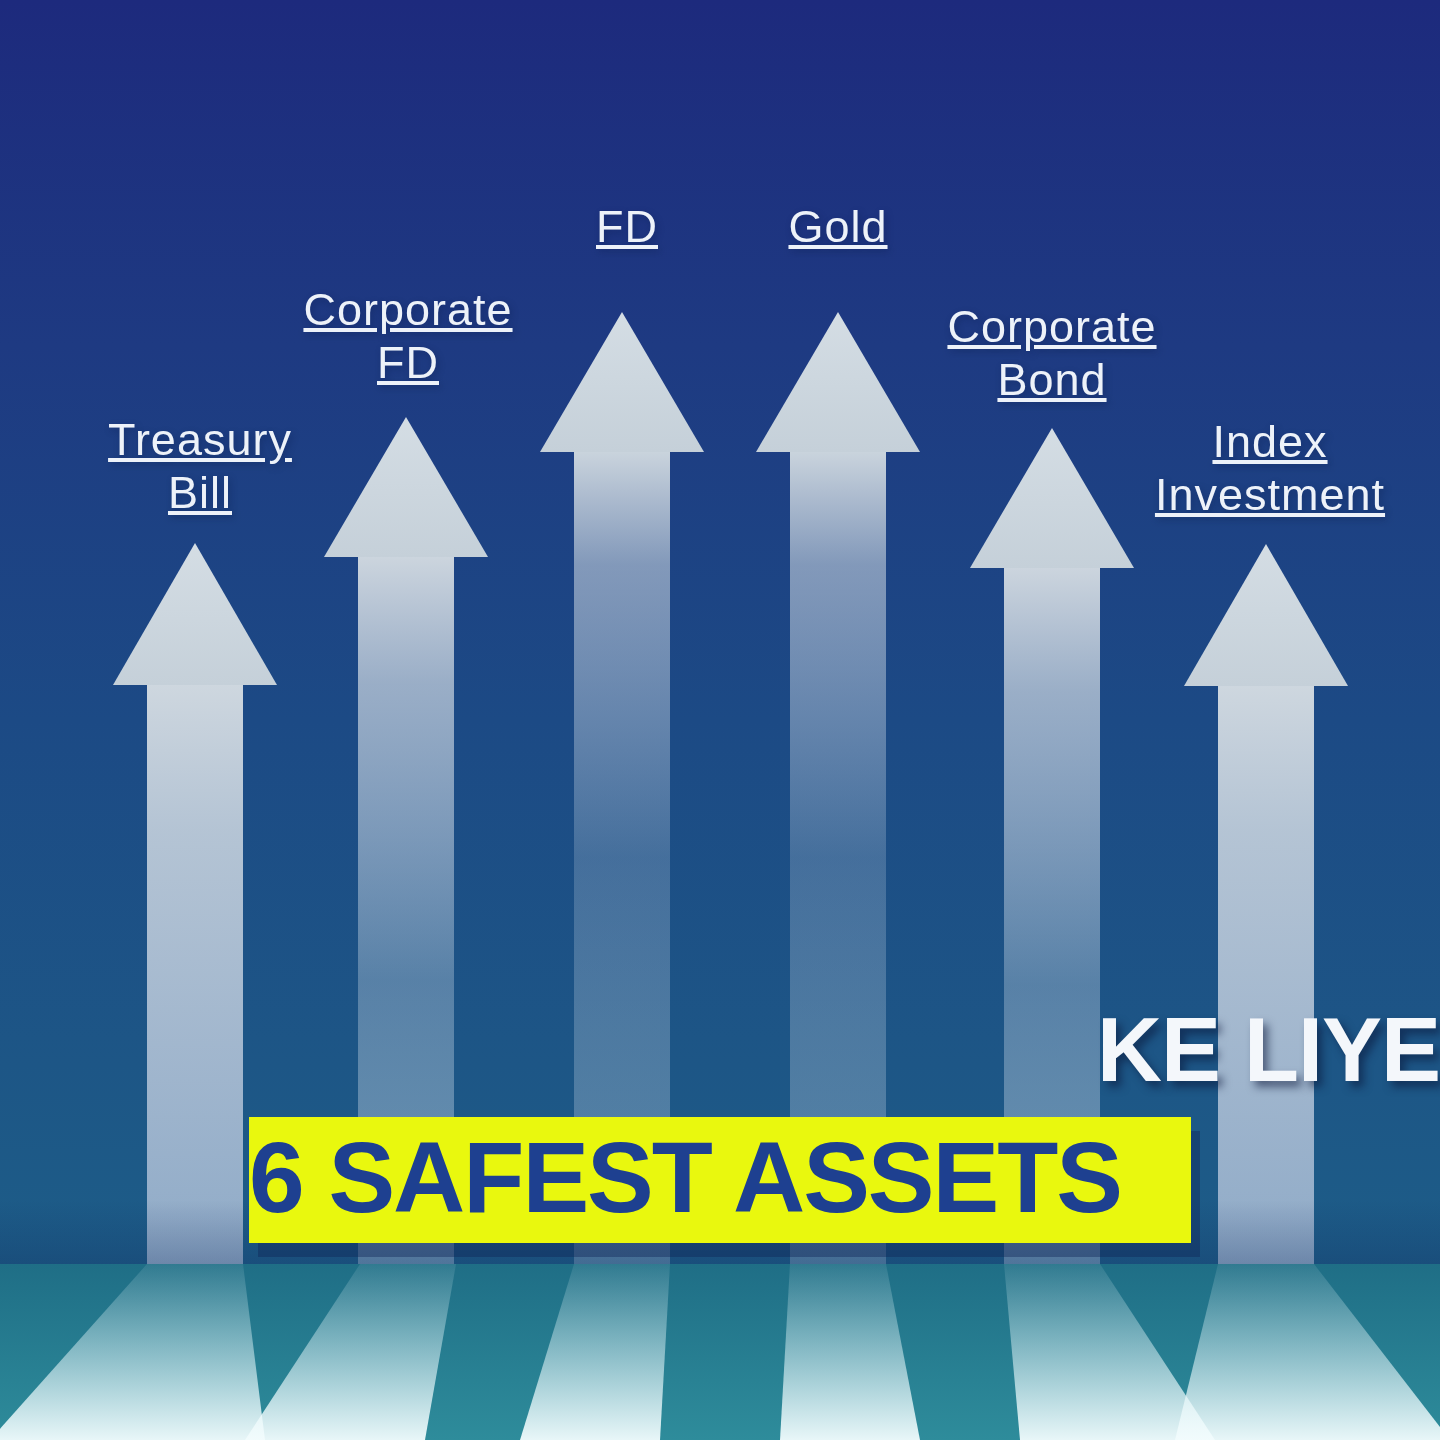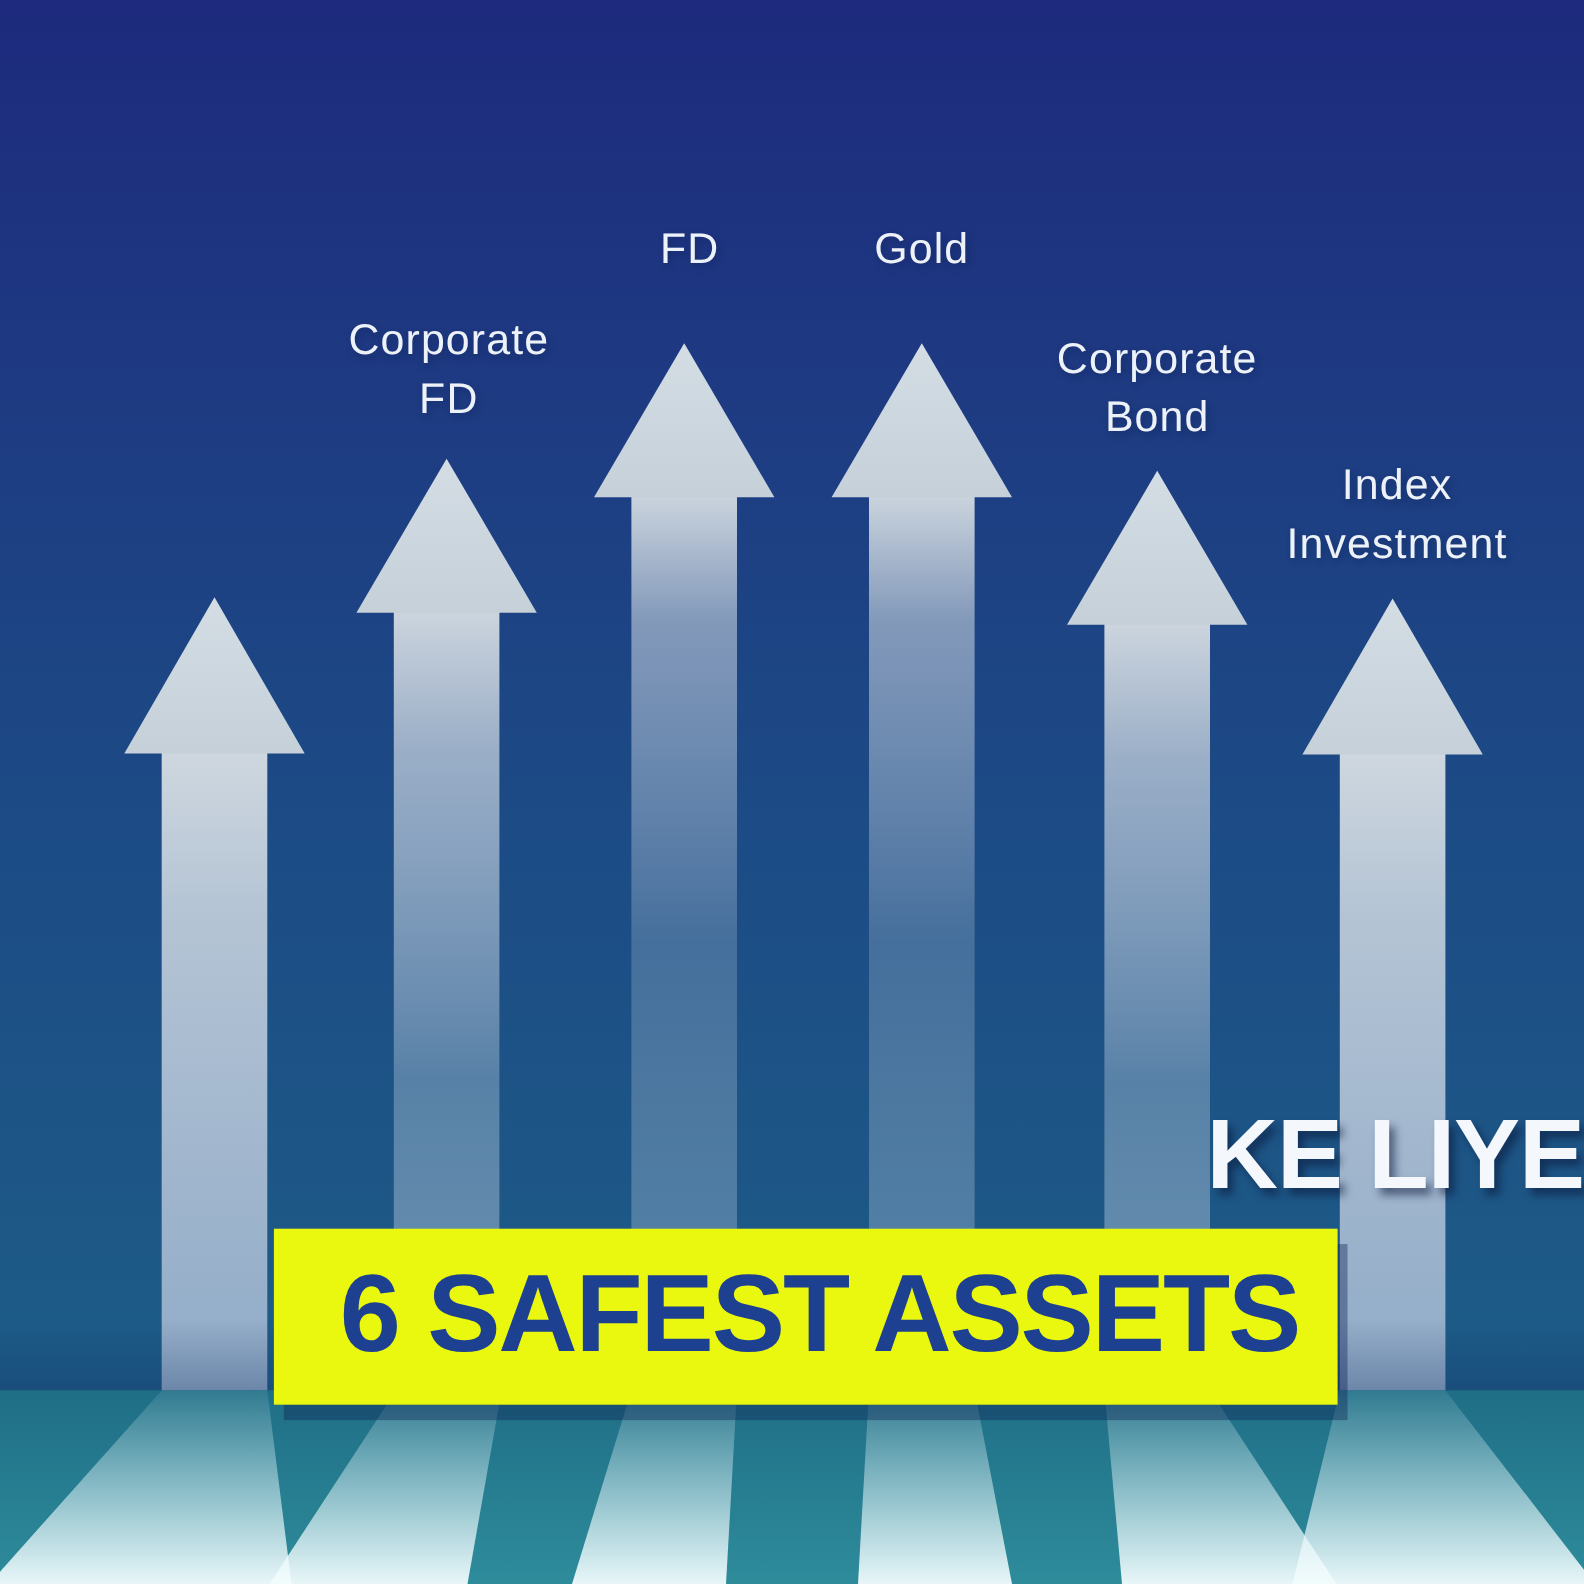--- a/index.html
+++ b/index.html
@@ -4,23 +4,24 @@
 <style>
   html,body{margin:0;padding:0;background:#0b1430;}
   #stage{
     position:relative;width:1440px;height:1440px;overflow:hidden;
     font-family:"Liberation Sans", sans-serif;
     background:linear-gradient(180deg,#1d2a7d 0%,#1e3a82 24%,#1c4a85 50%,#1d5686 74%,#1d5d88 88%,#1d5d88 100%);
   }
   #scene{position:absolute;left:0;top:0;width:1440px;height:1440px;}
   .asset-label{
     position:absolute;text-align:center;color:#edf2f9;
-    font-size:39px;line-height:53px;font-weight:400;letter-spacing:1px;
+    font-size:45px;line-height:53px;font-weight:400;letter-spacing:1px;
     white-space:pre-line;text-shadow:2px 3px 7px rgba(10,25,70,.35);
     z-index:2;
+    text-decoration:underline;
   }
   .lbl-treasury{left:25px;top:413px;width:350px;}
   .lbl-corpfd{left:233px;top:283px;width:350px;}
   .lbl-fd{left:497px;top:200px;width:260px;}
   .lbl-gold{left:708px;top:200px;width:260px;}
   .lbl-corpbond{left:877px;top:300px;width:350px;}
   .lbl-index{left:1075px;top:415px;width:390px;}
   .headline{
     position:absolute;left:0;width:1440px;text-align:center;z-index:3;
     color:#e9f80e;font-weight:700;font-size:170px;line-height:170px;
@@ -28,24 +29,23 @@
     text-shadow:7px 8px 9px rgba(10,20,55,.62), 3px 4px 2px rgba(10,20,55,.38);
   }
   .headline-1{top:690px;}
   .headline-2{top:850px;}
   .subtitle{
     position:absolute;left:0;top:1000px;width:1440px;text-align:right;z-index:3;
     color:#f4f7fb;font-weight:700;font-size:90px;line-height:100px;letter-spacing:-1px;
     text-shadow:5px 6px 8px rgba(10,20,55,.55);
   }
   .banner{
-    position:absolute;left:249px;top:1117px;width:942px;height:160px;z-index:3;
-    background:#e9f80e;display:flex;align-items:center;justify-content:center;
+    position:absolute;left:249px;top:1117px;width:942px;height:126px;z-index:3;
+    background:#e9f80e;display:flex;align-items:center;justify-content:flex-start;
     box-shadow:9px 14px 0 rgba(14,34,84,.40);
-    padding-left:25px;
   }
   .banner-text{
     color:#1e4090;font-weight:700;font-size:100px;letter-spacing:-2px;
     line-height:100px;padding-bottom:6px;
   }
 </style>
 </head>
 <body>
 
 <div id="stage">
@@ -120,20 +120,22 @@
     <g>
       <polygon points="147,1264 243,1264 265,1440 -10,1440" fill="url(#gRay)"></polygon>
       <polygon points="360,1264 456,1264 425,1440 245,1440" fill="url(#gRay)"></polygon>
       <polygon points="574,1264 670,1264 660,1440 520,1440" fill="url(#gRay)"></polygon>
       <polygon points="790,1264 886,1264 920,1440 780,1440" fill="url(#gRay)"></polygon>
       <polygon points="1004,1264 1100,1264 1215,1440 1020,1440" fill="url(#gRay)"></polygon>
       <polygon points="1218,1264 1314,1264 1450,1440 1175,1440" fill="url(#gRay)"></polygon>
     </g>
   </svg>
 
+  <div class="asset-label lbl-treasury">Treasury
+Bill</div>
   <div class="asset-label lbl-corpfd">Corporate
 FD</div>
   <div class="asset-label lbl-fd">FD</div>
   <div class="asset-label lbl-gold">Gold</div>
   <div class="asset-label lbl-corpbond">Corporate
 Bond</div>
   <div class="asset-label lbl-index">Index
 Investment</div>
 
   <div class="subtitle">KE LIYE</div>

